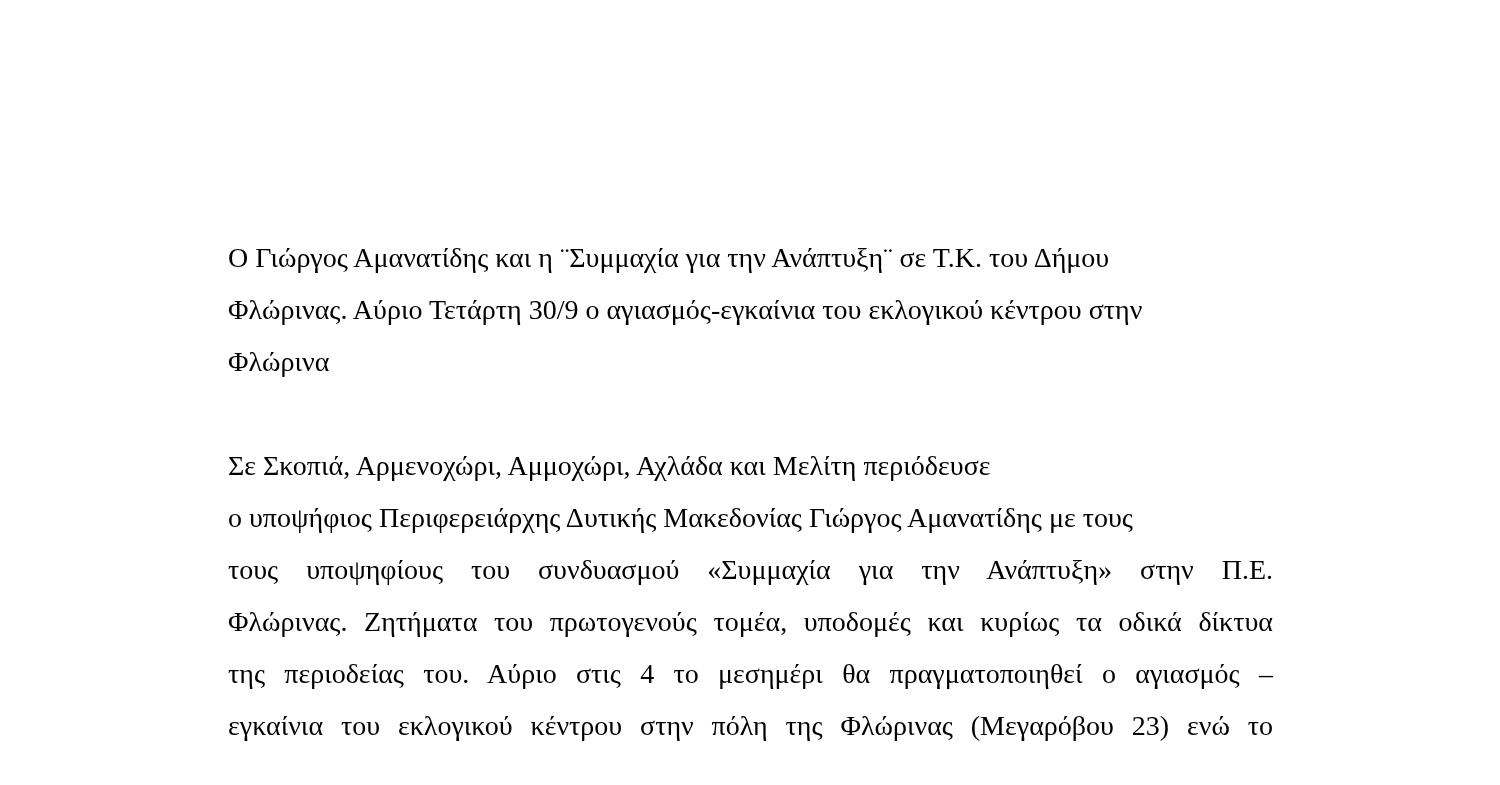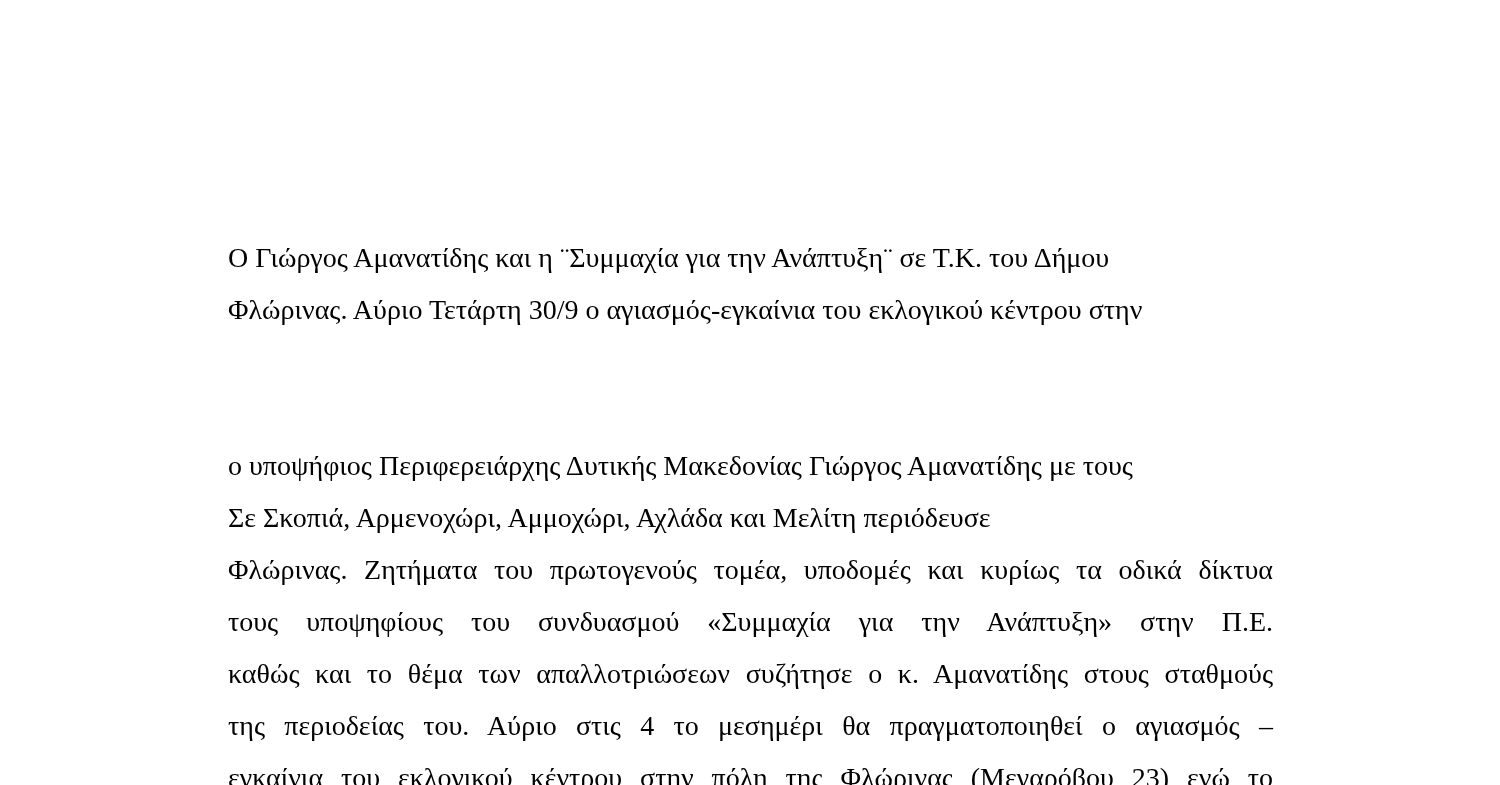--- a/index.html
+++ b/index.html
@@ -47,24 +47,24 @@
       white-space: normal;
     }
   </style>
 </head>
 <body>
 
 <div class="page">
   <div class="text-block title-block">
     <span class="line">Ο Γιώργος Αμανατίδης και η ¨Συμμαχία για την Ανάπτυξη¨ σε Τ.Κ. του Δήμου</span>
     <span class="line">Φλώρινας. Αύριο Τετάρτη 30/9 ο αγιασμός-εγκαίνια του εκλογικού κέντρου στην</span>
+    <span class="line">Φλώρινα</span>
   </div>
 
   <div class="text-block body-block">
+    <span class="line">Σε Σκοπιά, Αρμενοχώρι, Αμμοχώρι, Αχλάδα και Μελίτη περιόδευσε</span>
     <span class="line">ο υποψήφιος Περιφερειάρχης Δυτικής Μακεδονίας Γιώργος Αμανατίδης με τους</span>
-    <span class="line">Σε Σκοπιά, Αρμενοχώρι, Αμμοχώρι, Αχλάδα και Μελίτη περιόδευσε</span>
+    <span class="line justified">τους υποψηφίους του συνδυασμού «Συμμαχία για την Ανάπτυξη» στην Π.Ε.</span>
     <span class="line justified">Φλώρινας. Ζητήματα του πρωτογενούς τομέα, υποδομές και κυρίως τα οδικά δίκτυα</span>
-    <span class="line justified">τους υποψηφίους του συνδυασμού «Συμμαχία για την Ανάπτυξη» στην Π.Ε.</span>
-    <span class="line justified">καθώς και το θέμα των απαλλοτριώσεων συζήτησε ο κ. Αμανατίδης στους σταθμούς</span>
     <span class="line justified">της περιοδείας του. Αύριο στις 4 το μεσημέρι θα πραγματοποιηθεί ο αγιασμός –</span>
     <span class="line justified">εγκαίνια του εκλογικού κέντρου στην πόλη της Φλώρινας (Μεγαρόβου 23) ενώ το</span>
   </div>
 </div>
 
 </body></html>

